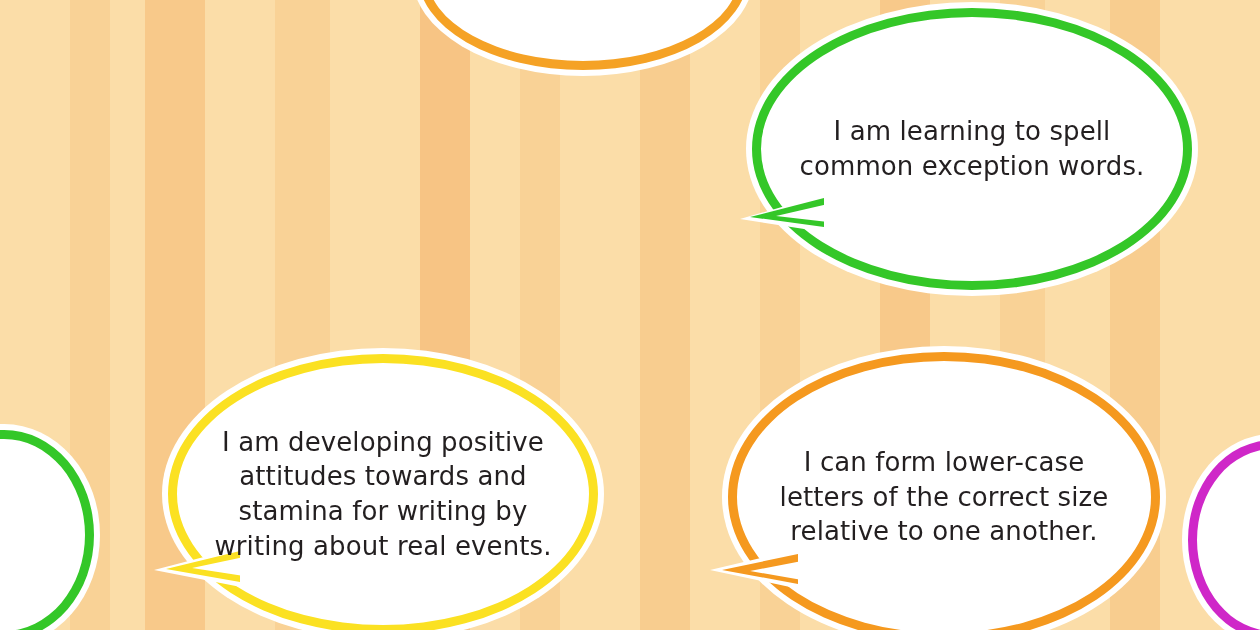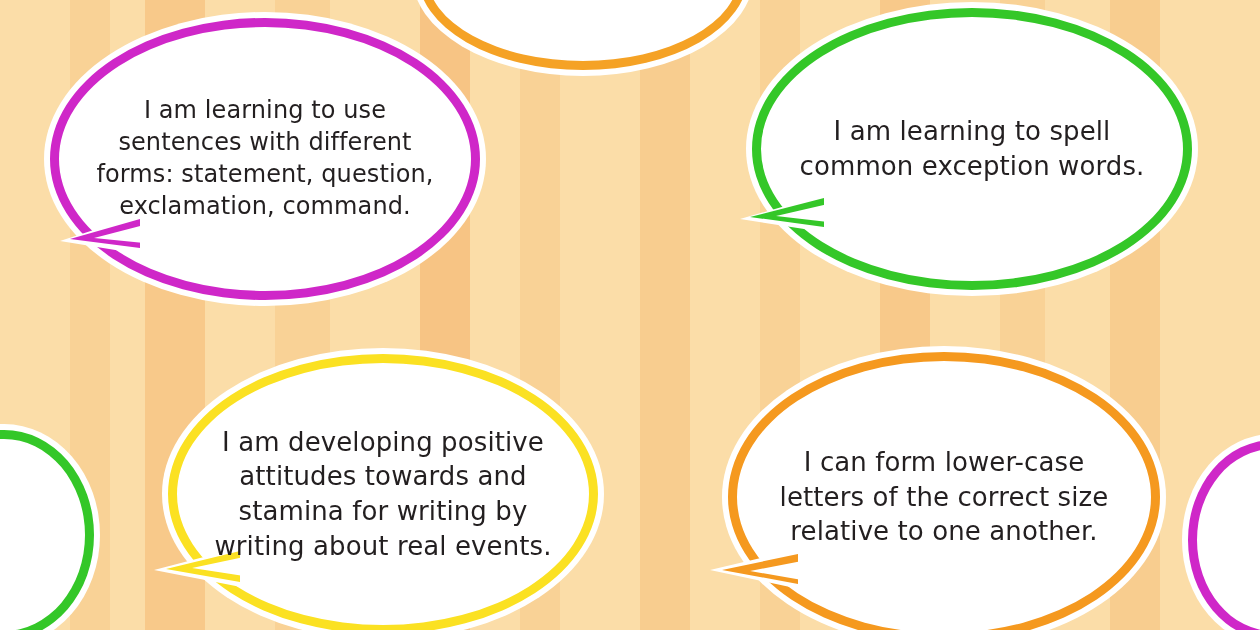--- a/index.html
+++ b/index.html
@@ -218,29 +218,20 @@
   <div class="bubble" id="b-left-green">
     <div class="body"></div>
     <div class="text"></div>
   </div>
 
   <div class="bubble" id="b-right-purple">
     <div class="body"></div>
     <div class="text"></div>
   </div>
 
-  <div class="bubble" id="b-purple">
-    <div class="tail tail-purple">
-      <div class="outer"></div>
-      <div class="inner"></div>
-      <div class="fill"></div>
-    </div>
-    <div class="body"></div>
-    <div class="text">I am learning to use sentences with different forms: statement, question, exclamation, command.</div>
-  </div>
 
   <div class="bubble" id="b-green">
     <div class="tail tail-green">
       <div class="outer"></div>
       <div class="inner"></div>
       <div class="fill"></div>
     </div>
     <div class="body"></div>
     <div class="text">I am learning to spell common exception words.</div>
   </div>

